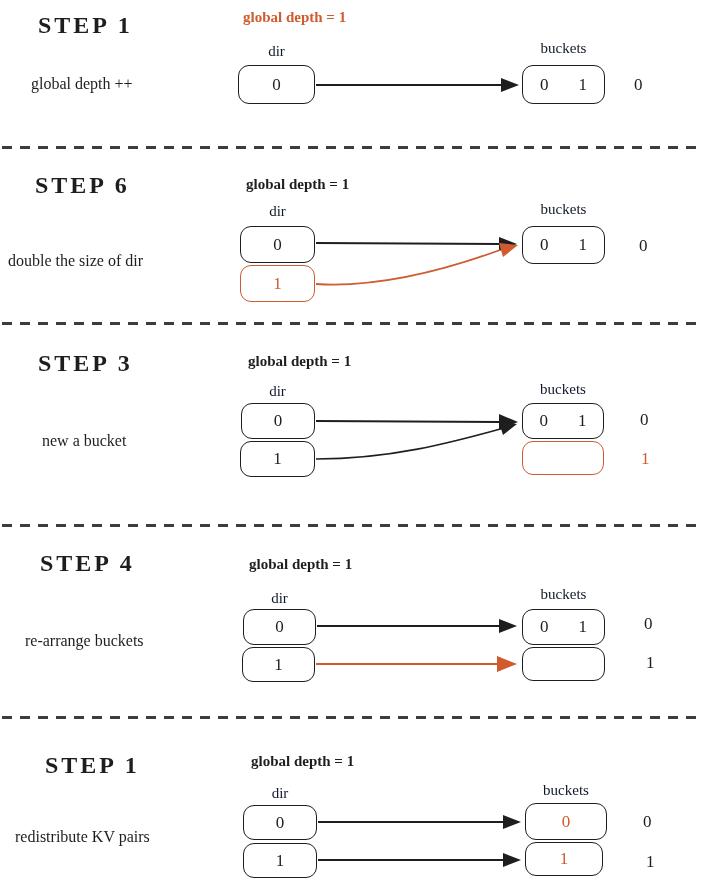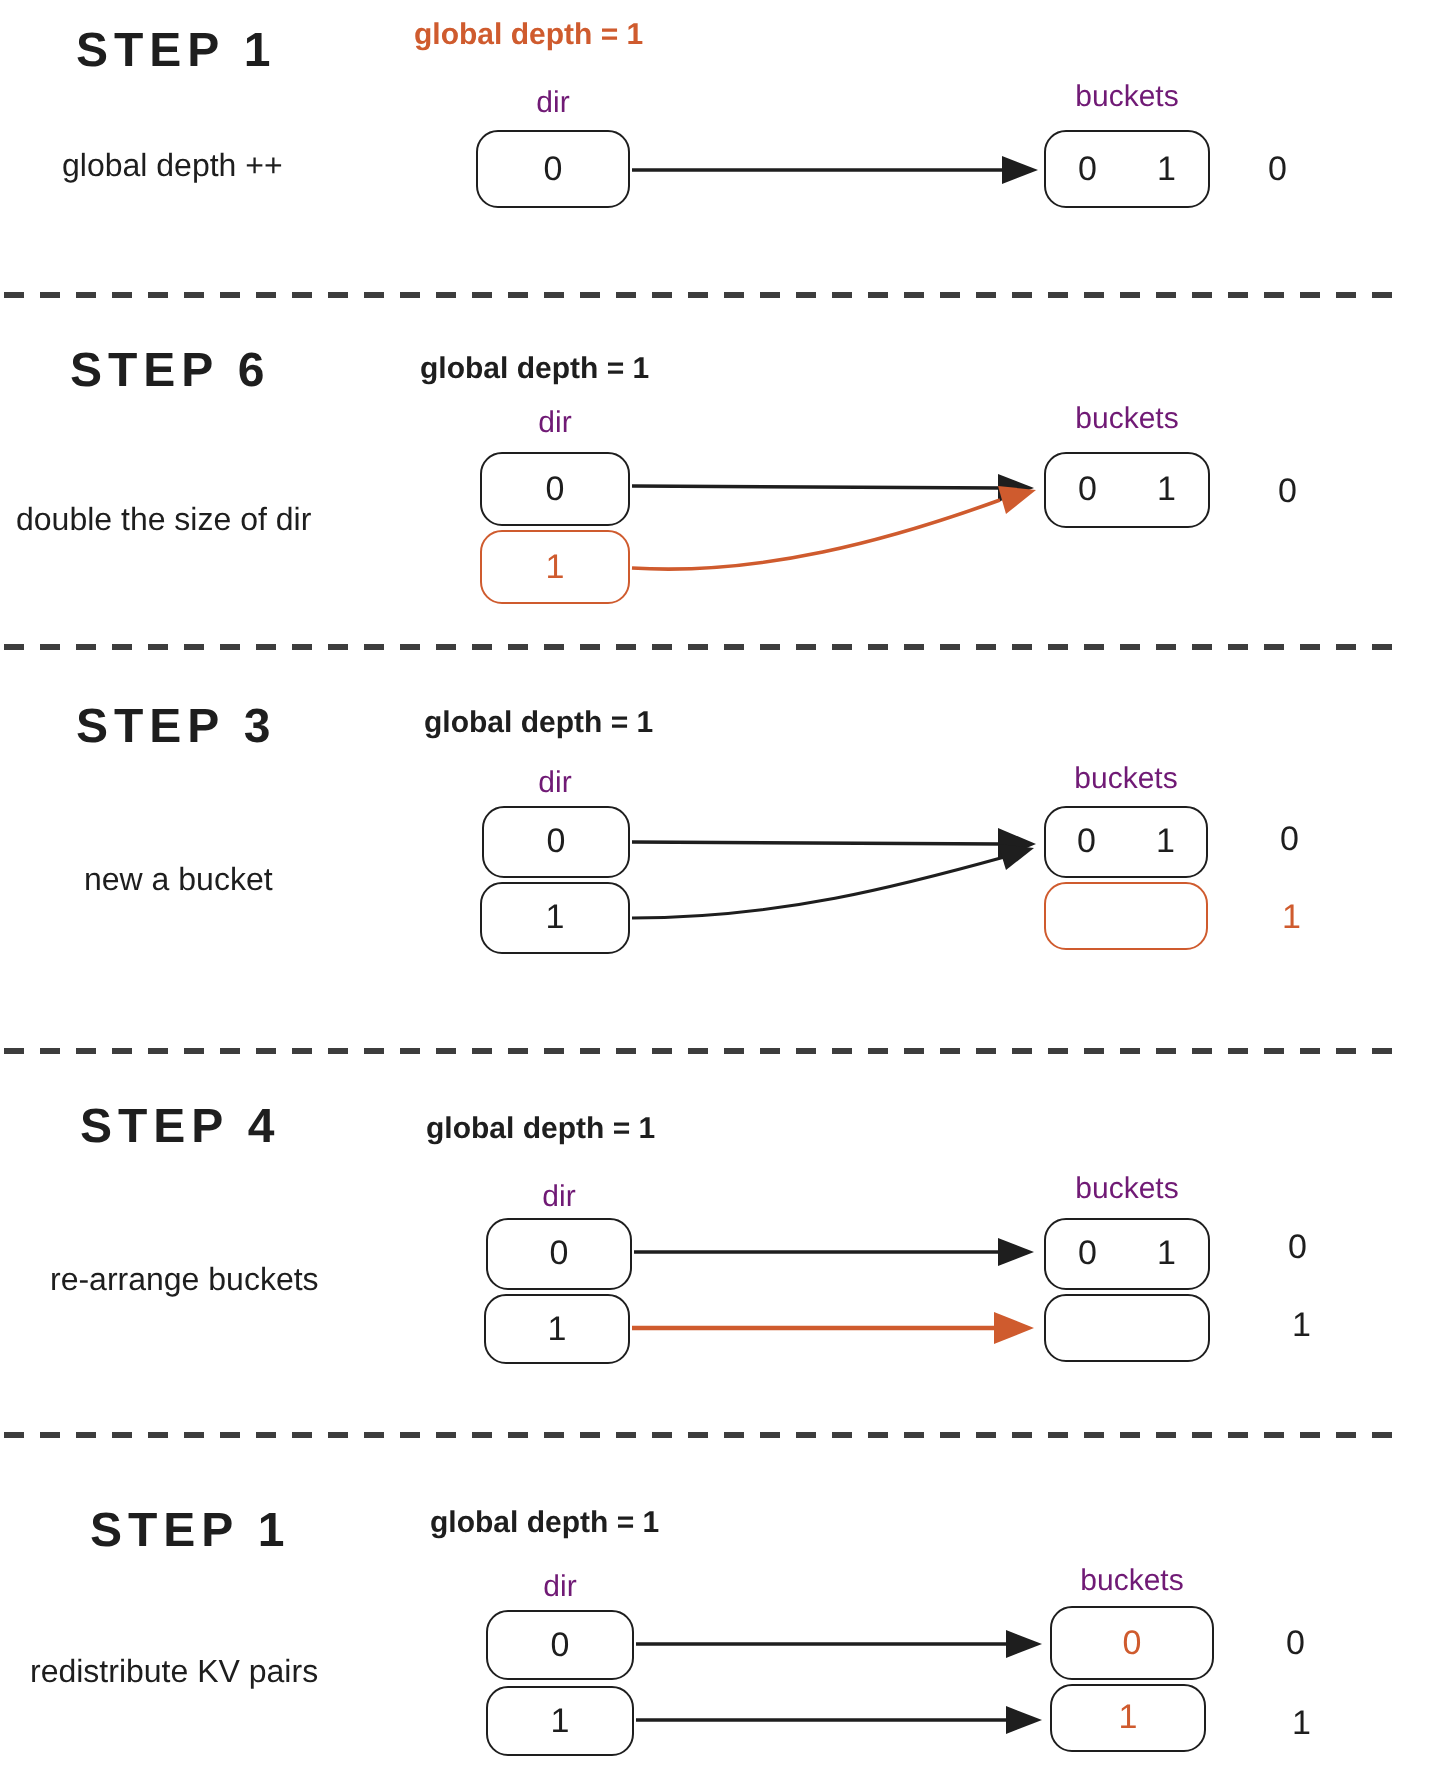--- a/index.html
+++ b/index.html
@@ -1,27 +1,27 @@
 <!DOCTYPE html>
 <html><head>
 <meta charset="utf-8">
 <style>
   html,body{margin:0;padding:0;background:#ffffff;}
   .canvas{
     position:relative;width:720px;height:886px;background:#ffffff;overflow:hidden;
-    font-family:Liberation Sans, sans-serif;color:#1e1e1e;
+    font-family:Liberation Serif, serif;color:#1e1e1e;
   }
   .abs{position:absolute;}
   .step-title{
     font-size:24px;font-weight:700;letter-spacing:3px;color:#1e1e1e;white-space:nowrap;
   }
-  .gdepth{font-size:15px;font-weight:600;white-space:nowrap;color:#1e1e1e;}
+  .gdepth{font-size:15px;font-weight:600;white-space:nowrap;color:#1e1e1e;margin-left:36px;}
   .gdepth.accent{color:#cf5b2e;}
   .desc{font-size:16px;color:#1e1e1e;white-space:nowrap;}
-  .col-label{font-size:15px;color:#701a75;text-align:center;}
+  .col-label{font-size:15px;color:#0f172a;text-align:center;}
   .node{
     box-sizing:border-box;border:1.8px solid #1e1e1e;border-radius:11px;background:#ffffff;
     display:flex;align-items:center;justify-content:center;gap:30px;
     font-size:17px;color:#1e1e1e;
   }
   .node.accent-border{border-color:#cf5b2e;}
   .node.accent-border .val{color:#cf5b2e;}
   .val{display:inline-block;}
   .val.accent{color:#cf5b2e;}
   .side-label{font-size:17px;color:#1e1e1e;}

